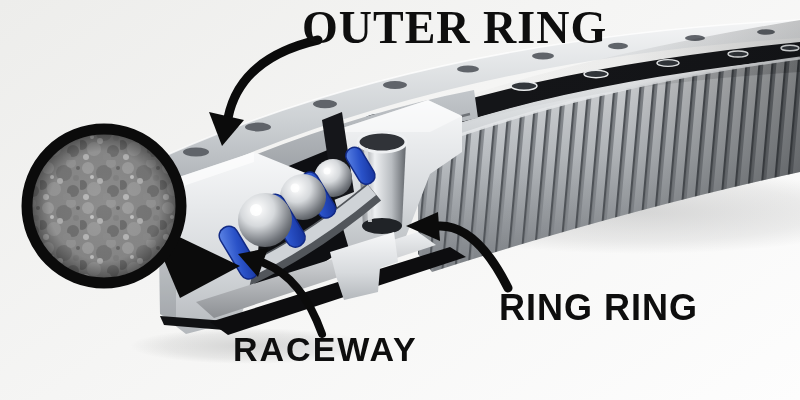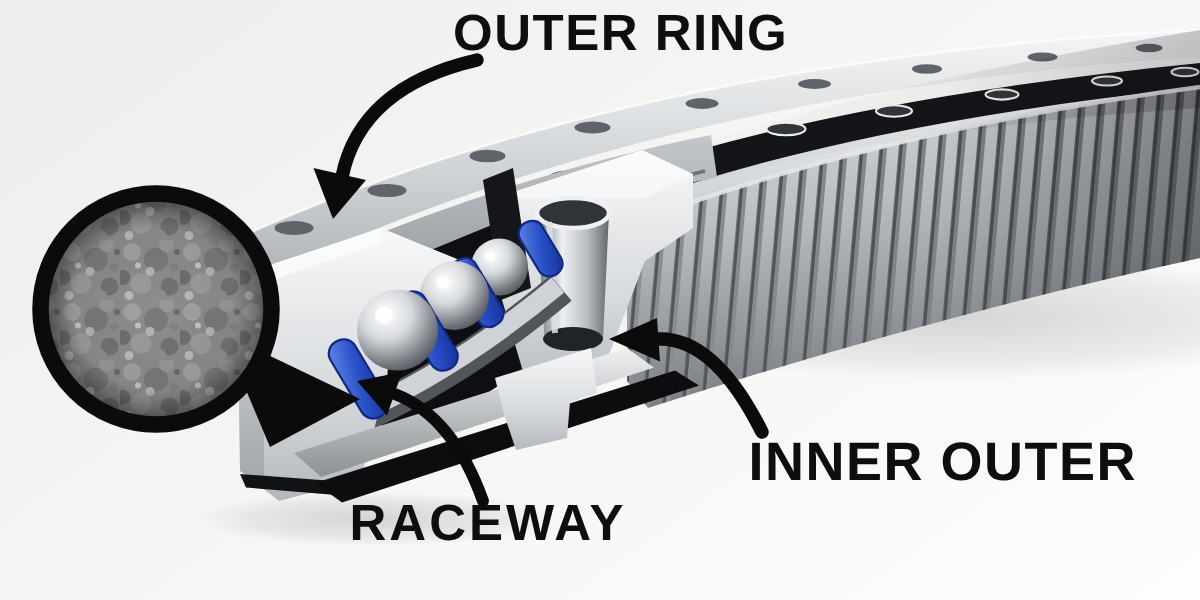--- a/index.html
+++ b/index.html
@@ -6,21 +6,21 @@
   #stage{
     position:relative; width:800px; height:400px; overflow:hidden;
     background:linear-gradient(145deg,#ededeb 0%,#f5f5f4 45%,#fdfdfd 100%);
     font-family:"Liberation Sans",sans-serif;
   }
   #scene{position:absolute;left:0;top:0;}
   .label{
     position:absolute; font-weight:bold; color:#0e0e0e; line-height:1;
     letter-spacing:1px; white-space:nowrap; user-select:none;
   }
-  .label-outer{left:302px; top:5px;  font-size:34px;}
+  .label-outer{left:302px; top:5px;  font-size:46px;font-family:Liberation Serif, serif;}
   .label-inner{left:499px; top:290px;font-size:36px;}
   .label-raceway{left:233px; top:332px;font-size:34px; letter-spacing:2px;}
 </style>
 </head>
 <body>
 
 <div id="stage">
 
   <svg id="scene" width="800" height="400" viewBox="0 0 800 400">
     <defs>
@@ -219,16 +219,16 @@
         <polygon points="406,226 438,212 440,241" fill="#0b0b0b"></polygon>
       </g>
       <g>
         <path d="M322,334 Q302,278 264,263" fill="none" stroke="#0b0b0b" stroke-width="8"></path>
         <polygon points="238,254 268,248 258,277" fill="#0b0b0b"></polygon>
       </g>
     </g>
   </svg>
 
   <div class="label label-outer">OUTER RING</div>
-  <div class="label label-inner">INNER OUTER</div>
+  <div class="label label-inner">RING RING</div>
   <div class="label label-raceway">RACEWAY</div>
 
 </div>
 
 </body></html>

